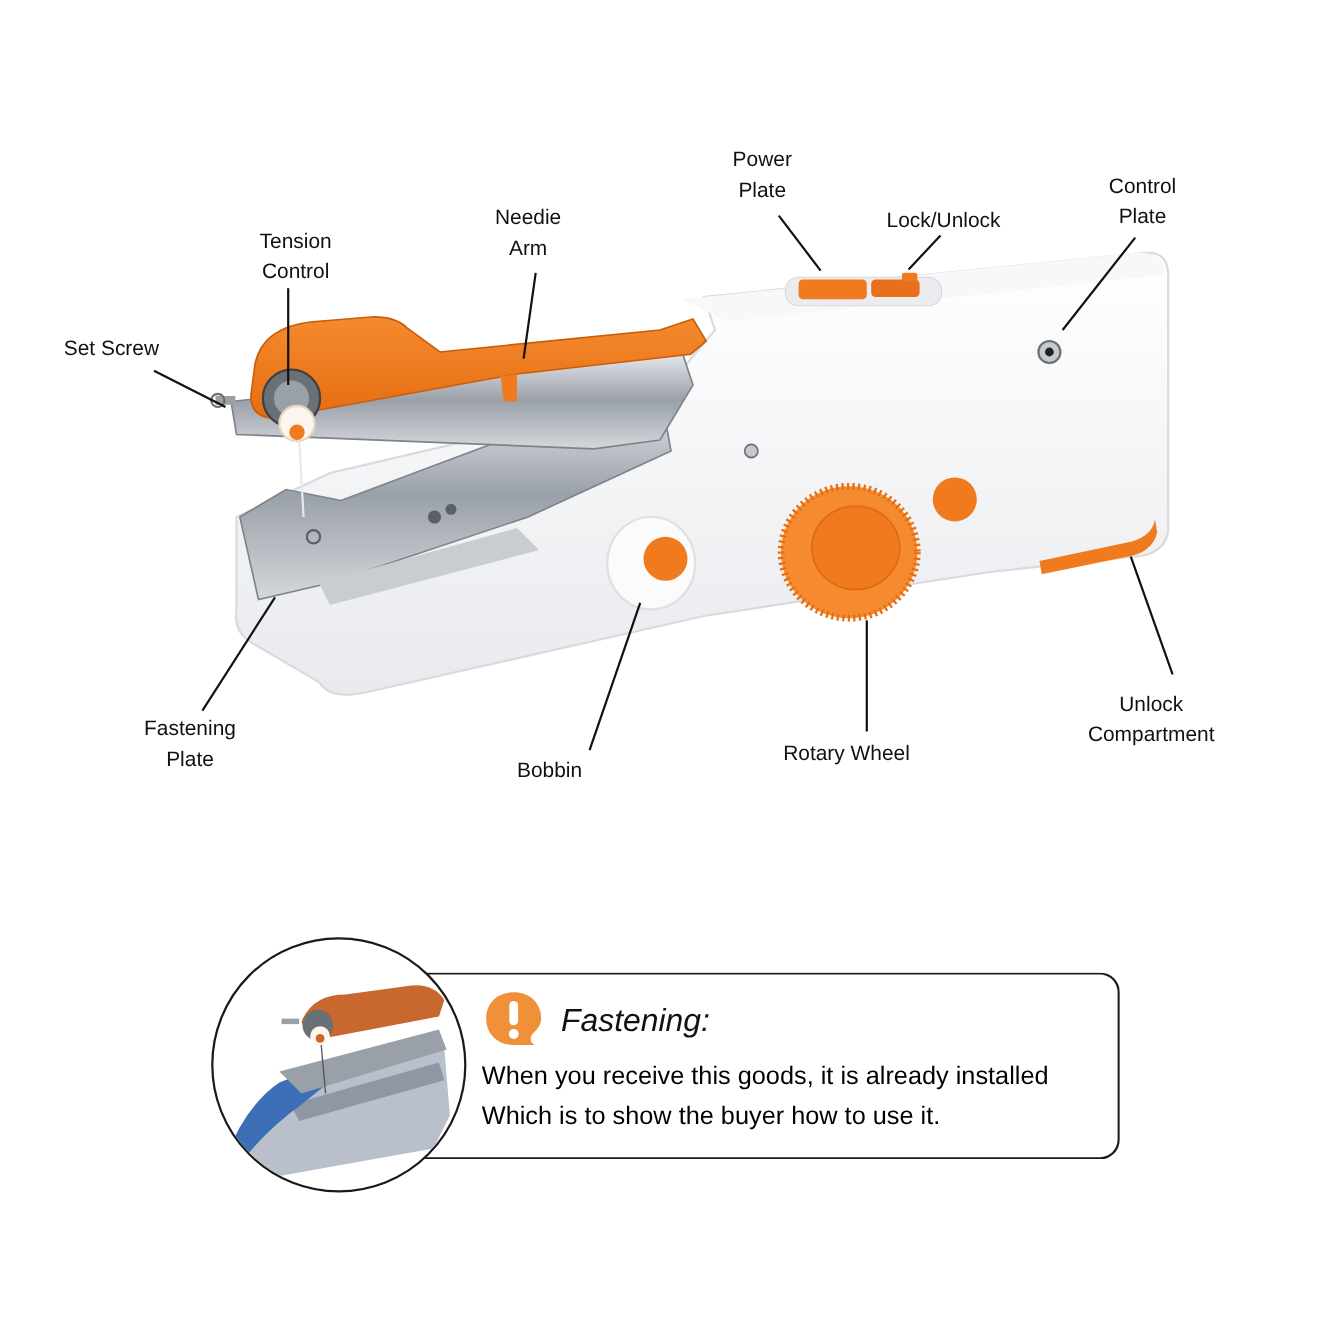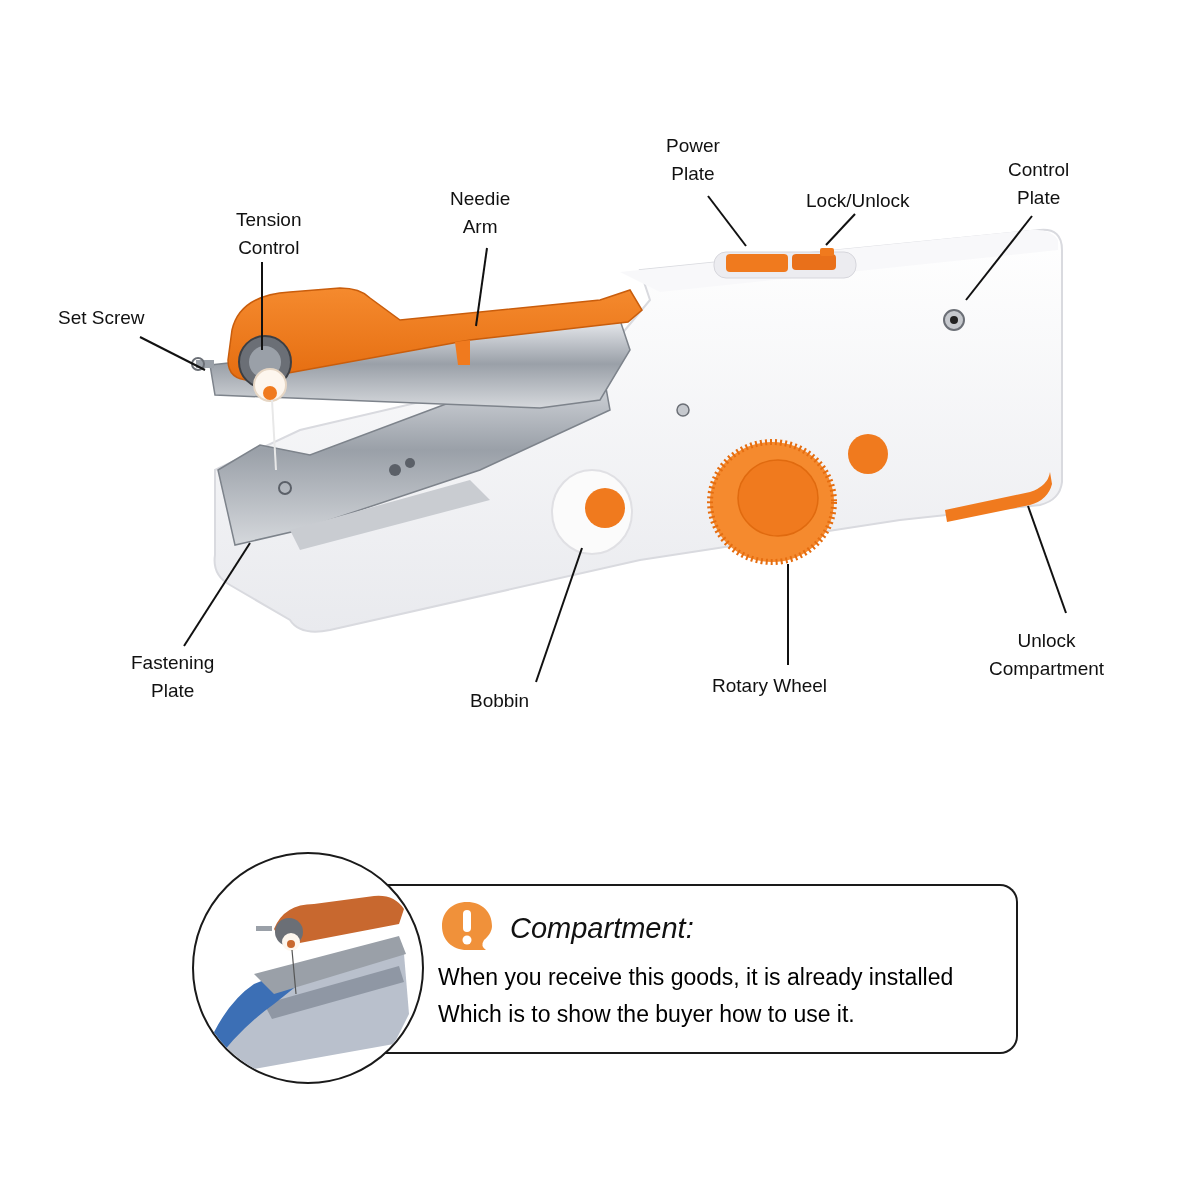--- a/index.html
+++ b/index.html
@@ -178,17 +178,17 @@
       <line x1="98" y1="96" x2="102" y2="140" stroke="#555" stroke-width="1.2"></line>
     </svg>
   </div>
 
   <svg class="attn-icon" viewBox="0 0 54 54" width="54" height="54">
     <path d="M27 2 C12 2 2 12 2 26 C2 40 12 50 27 50 L46 50 Q40 46 44 40 C50 35 52 30 52 26 C52 12 42 2 27 2 Z" fill="#F0913A"></path>
     <rect x="23" y="10" width="8" height="22" rx="4" fill="#fff"></rect>
     <circle cx="27" cy="40" r="4.5" fill="#fff"></circle>
   </svg>
 
-  <div class="attn-title">Compartment:</div>
+  <div class="attn-title">Fastening:</div>
   <div class="attn-line" style="top:964px;">When you receive this goods, it is already installed</div>
   <div class="attn-line" style="top:1001px;">Which is to show the buyer how to use it.</div>
 
 </div>
 
 </body></html>

